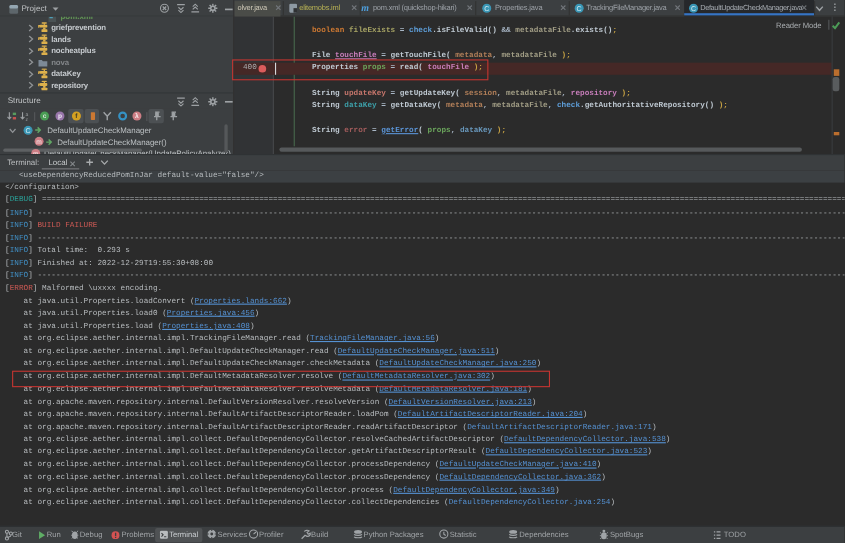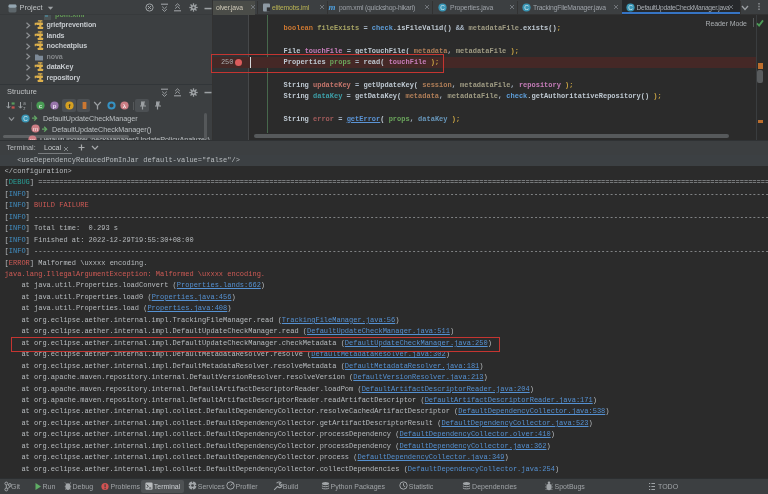--- a/index.html
+++ b/index.html
@@ -224,21 +224,21 @@
       <circle cx="4.5" cy="4.5" r="4.1" fill="#cd7e85"></circle>
       <text x="4.5" y="6.6" font-size="6" text-anchor="middle" fill="#f8eeee" font-family="Liberation Sans">m</text>
     </svg>
 <div style="position:absolute;left:40px;top:135.3px;font:normal 7.2px/9.2px 'Liberation Sans', sans-serif;color:#bcc0c3;white-space:nowrap;">DefaultUpdateCheckManager(UpdatePolicyAnalyzer)</div>
 <div style="position:absolute;left:3px;top:134.8px;width:126px;height:3.4px;background:#5e6163;border-radius:2px"></div>
 <div style="position:absolute;left:203.5px;top:113px;width:3.5px;height:26px;background:#55585a;border-radius:2px"></div>
 <div style="position:absolute;left:212px;top:14px;width:556px;height:126.5px;background:#2b2b2b"></div>
 <div style="position:absolute;left:212px;top:14px;width:37px;height:126.5px;background:#313335;border-right:1px solid #46484a"></div>
 <div style="position:absolute;left:266.6px;top:14px;width:1px;height:119px;background:#47684c"></div>
 <div style="position:absolute;left:212px;top:56.9px;width:544px;height:11.35px;background:#452826"></div>
-<pre style="position:absolute;left:212px;top:56.9px;width:21.5px;text-align:right;font-size:7px;line-height:11.35px;color:#a9abad">250</pre>
+<pre style="position:absolute;left:212px;top:56.9px;width:21.5px;text-align:right;font-size:7px;line-height:11.35px;color:#a9abad">400</pre>
 <div style="position:absolute;left:235px;top:59.2px;width:7px;height:7px;border-radius:50%;background:#db5c5c"></div>
 <div style="position:absolute;left:250px;top:57.4px;width:1.4px;height:10.3px;background:#d4d7da"></div>
 <pre style="position:absolute;left:250px;top:22.95px;font-size:7px;font-weight:bold;line-height:11.35px;color:#a9b7c6"><span style="color:#a9b7c6">        </span><span style="color:#cc7832">boolean</span><span style="color:#a9b7c6"> </span><span style="color:#a6a364">fileExists</span><span style="color:#a9b7c6"> = </span><span style="color:#5e9ed9">check</span><span style="color:#bec8d1">.isFileValid()</span><span style="color:#a9b7c6"> &amp;&amp; </span><span style="color:#a09c84">metadataFile</span><span style="color:#bec8d1">.exists()</span><span style="color:#c7a243">;</span></pre>
 <pre style="position:absolute;left:250px;top:45.65px;font-size:7px;font-weight:bold;line-height:11.35px;color:#a9b7c6"><span style="color:#a9b7c6">        </span><span style="color:#bec8d1">File </span><span style="color:#c77dba;text-decoration:underline">touchFile</span><span style="color:#a9b7c6"> = </span><span style="color:#bec8d1">getTouchFile(</span><span style="color:#a9b7c6"> </span><span style="color:#b07e58">metadata</span><span style="color:#a9b7c6">, </span><span style="color:#a09c84">metadataFile</span><span style="color:#c7a243"> );</span></pre>
 <pre style="position:absolute;left:250px;top:57.0px;font-size:7px;font-weight:bold;line-height:11.35px;color:#a9b7c6"><span style="color:#a9b7c6">        </span><span style="color:#bec8d1">Properties </span><span style="color:#6ba65c">props</span><span style="color:#a9b7c6"> = </span><span style="color:#bec8d1">read(</span><span style="color:#a9b7c6"> </span><span style="color:#c77dba">touchFile</span><span style="color:#c7a243"> );</span></pre>
 <pre style="position:absolute;left:250px;top:79.69999999999999px;font-size:7px;font-weight:bold;line-height:11.35px;color:#a9b7c6"><span style="color:#a9b7c6">        </span><span style="color:#bec8d1">String </span><span style="color:#c4756b">updateKey</span><span style="color:#a9b7c6"> = </span><span style="color:#bec8d1">getUpdateKey(</span><span style="color:#a9b7c6"> </span><span style="color:#b07e58">session</span><span style="color:#a9b7c6">, </span><span style="color:#a09c84">metadataFile</span><span style="color:#a9b7c6">, </span><span style="color:#c77dba">repository</span><span style="color:#c7a243"> );</span></pre>
 <pre style="position:absolute;left:250px;top:91.05px;font-size:7px;font-weight:bold;line-height:11.35px;color:#a9b7c6"><span style="color:#a9b7c6">        </span><span style="color:#bec8d1">String </span><span style="color:#3d9fa8">dataKey</span><span style="color:#a9b7c6"> = </span><span style="color:#bec8d1">getDataKey(</span><span style="color:#a9b7c6"> </span><span style="color:#b07e58">metadata</span><span style="color:#a9b7c6">, </span><span style="color:#a09c84">metadataFile</span><span style="color:#a9b7c6">, </span><span style="color:#5e9ed9">check</span><span style="color:#bec8d1">.getAuthoritativeRepository()</span><span style="color:#c7a243"> );</span></pre>
 <pre style="position:absolute;left:250px;top:113.74999999999999px;font-size:7px;font-weight:bold;line-height:11.35px;color:#a9b7c6"><span style="color:#a9b7c6">        </span><span style="color:#bec8d1">String </span><span style="color:#a35c5c">error</span><span style="color:#a9b7c6"> = </span><span style="color:#5b94d6;text-decoration:underline">getError</span><span style="color:#bec8d1">(</span><span style="color:#a9b7c6"> </span><span style="color:#6ba65c">props</span><span style="color:#a9b7c6">, </span><span style="color:#6897bb">dataKey</span><span style="color:#c7a243"> );</span></pre>
 <div style="position:absolute;left:705.5px;top:19px;font:normal 7.0px/9.0px 'Liberation Sans', sans-serif;color:#a9adb0;white-space:nowrap;letter-spacing:-0.1px">Reader Mode</div>
 <div style="position:absolute;left:752.5px;top:18px;width:1px;height:9px;background:#55585a"></div>
@@ -324,35 +324,34 @@
 <pre style="position:absolute;left:4.6px;top:154.5px;width:764px;overflow:hidden;font-size:7px;line-height:11.45px;color:#b8bcbf">   &lt;useDependencyReducedPomInJar default-value="false"/&gt;
 &lt;/configuration&gt;
 [<span style="color:#2aa198">DEBUG</span>] =====================================================================================================================================================================================
 [<span style="color:#4190c6">INFO</span>] -------------------------------------------------------------------------------------------------------------------------------------------------------------------------------------
 [<span style="color:#4190c6">INFO</span>] <span style="color:#ce5a55">BUILD FAILURE</span>
 [<span style="color:#4190c6">INFO</span>] -------------------------------------------------------------------------------------------------------------------------------------------------------------------------------------
 [<span style="color:#4190c6">INFO</span>] Total time:  0.293 s
 [<span style="color:#4190c6">INFO</span>] Finished at: 2022-12-29T19:55:30+08:00
 [<span style="color:#4190c6">INFO</span>] -------------------------------------------------------------------------------------------------------------------------------------------------------------------------------------
 [<span style="color:#ce5a55">ERROR</span>] Malformed \uxxxx encoding.
-<span style="color:#ce5a55">java.lang.IllegalArgumentException: Malformed \uxxxx encoding.</span>
     at java.util.Properties.loadConvert (<span style="color:#5591d2;text-decoration:underline">Properties.lands:662</span>)
     at java.util.Properties.load0 (<span style="color:#5591d2;text-decoration:underline">Properties.java:456</span>)
     at java.util.Properties.load (<span style="color:#5591d2;text-decoration:underline">Properties.java:408</span>)
     at org.eclipse.aether.internal.impl.TrackingFileManager.read (<span style="color:#5591d2;text-decoration:underline">TrackingFileManager.java:56</span>)
     at org.eclipse.aether.internal.impl.DefaultUpdateCheckManager.read (<span style="color:#5591d2;text-decoration:underline">DefaultUpdateCheckManager.java:511</span>)
     at org.eclipse.aether.internal.impl.DefaultUpdateCheckManager.checkMetadata (<span style="color:#5591d2;text-decoration:underline">DefaultUpdateCheckManager.java:250</span>)
     at org.eclipse.aether.internal.impl.DefaultMetadataResolver.resolve (<span style="color:#5591d2;text-decoration:underline">DefaultMetadataResolver.java:302</span>)
     at org.eclipse.aether.internal.impl.DefaultMetadataResolver.resolveMetadata (<span style="color:#5591d2;text-decoration:underline">DefaultMetadataResolver.java:181</span>)
     at org.apache.maven.repository.internal.DefaultVersionResolver.resolveVersion (<span style="color:#5591d2;text-decoration:underline">DefaultVersionResolver.java:213</span>)
     at org.apache.maven.repository.internal.DefaultArtifactDescriptorReader.loadPom (<span style="color:#5591d2;text-decoration:underline">DefaultArtifactDescriptorReader.java:204</span>)
-    at org.apache.maven.repository.internal.DefaultArtifactDescriptorReader.readArtifactDescriptor (<span style="color:#5591d2;text-decoration:underline">DefaultArtifactDescriptorReader.java:171</span>)
+    at org.apache.maven.repository.internal.DefaultArtifactDescriptorReader.readArtifactDescriptor (<span style="color:#5591d2;">DefaultArtifactDescriptorReader.java:171</span>)
     at org.eclipse.aether.internal.impl.collect.DefaultDependencyCollector.resolveCachedArtifactDescriptor (<span style="color:#5591d2;text-decoration:underline">DefaultDependencyCollector.java:538</span>)
     at org.eclipse.aether.internal.impl.collect.DefaultDependencyCollector.getArtifactDescriptorResult (<span style="color:#5591d2;text-decoration:underline">DefaultDependencyCollector.java:523</span>)
-    at org.eclipse.aether.internal.impl.collect.DefaultDependencyCollector.processDependency (<span style="color:#5591d2;text-decoration:underline">DefaultDependencyCollector.olver:410</span>)
+    at org.eclipse.aether.internal.impl.collect.DefaultDependencyCollector.processDependency (<span style="color:#5591d2;text-decoration:underline">DefaultUpdateCheckManager.java:410</span>)
     at org.eclipse.aether.internal.impl.collect.DefaultDependencyCollector.processDependency (<span style="color:#5591d2;text-decoration:underline">DefaultDependencyCollector.java:362</span>)
     at org.eclipse.aether.internal.impl.collect.DefaultDependencyCollector.process (<span style="color:#5591d2;text-decoration:underline">DefaultDependencyCollector.java:349</span>)
     at org.eclipse.aether.internal.impl.collect.DefaultDependencyCollector.collectDependencies (<span style="color:#5591d2;">DefaultDependencyCollector.java:254</span>)</pre>
 <div style="position:absolute;left:11px;top:336.9px;width:489px;height:15.4px;border:1.8px solid #c53531;z-index:50"></div>
 <div style="position:absolute;left:0;top:478px;width:768px;height:16px;background:#3c3f41;border-top:1px solid #2c2f31;z-index:10"></div>
 <div style="position:absolute;left:140.6px;top:479.5px;width:43px;height:13.5px;background:#4f5254;border-radius:2px;z-index:11"></div>
 <svg style="position:absolute;left:3.5px;top:480.5px;z-index:35" width="8" height="11" viewBox="0 0 8 11">
       <circle cx="2.3" cy="2.5" r="1.4" stroke="#a0a4a7" fill="none"></circle>
       <circle cx="2.3" cy="8.5" r="1.4" stroke="#a0a4a7" fill="none"></circle>
       <circle cx="5.9" cy="4" r="1.4" stroke="#a0a4a7" fill="none"></circle>

